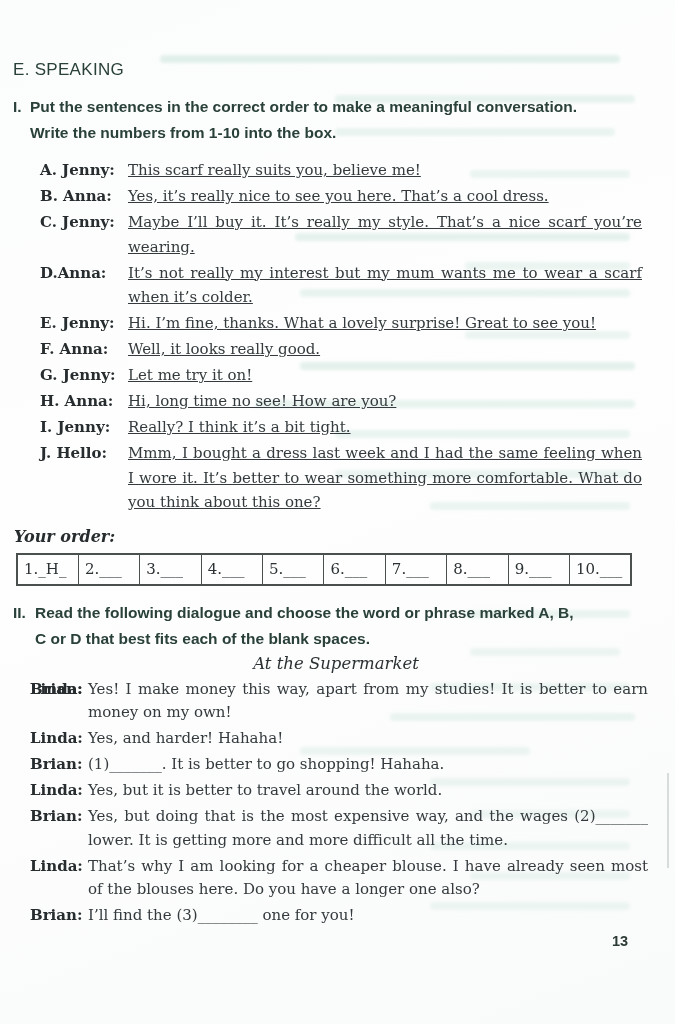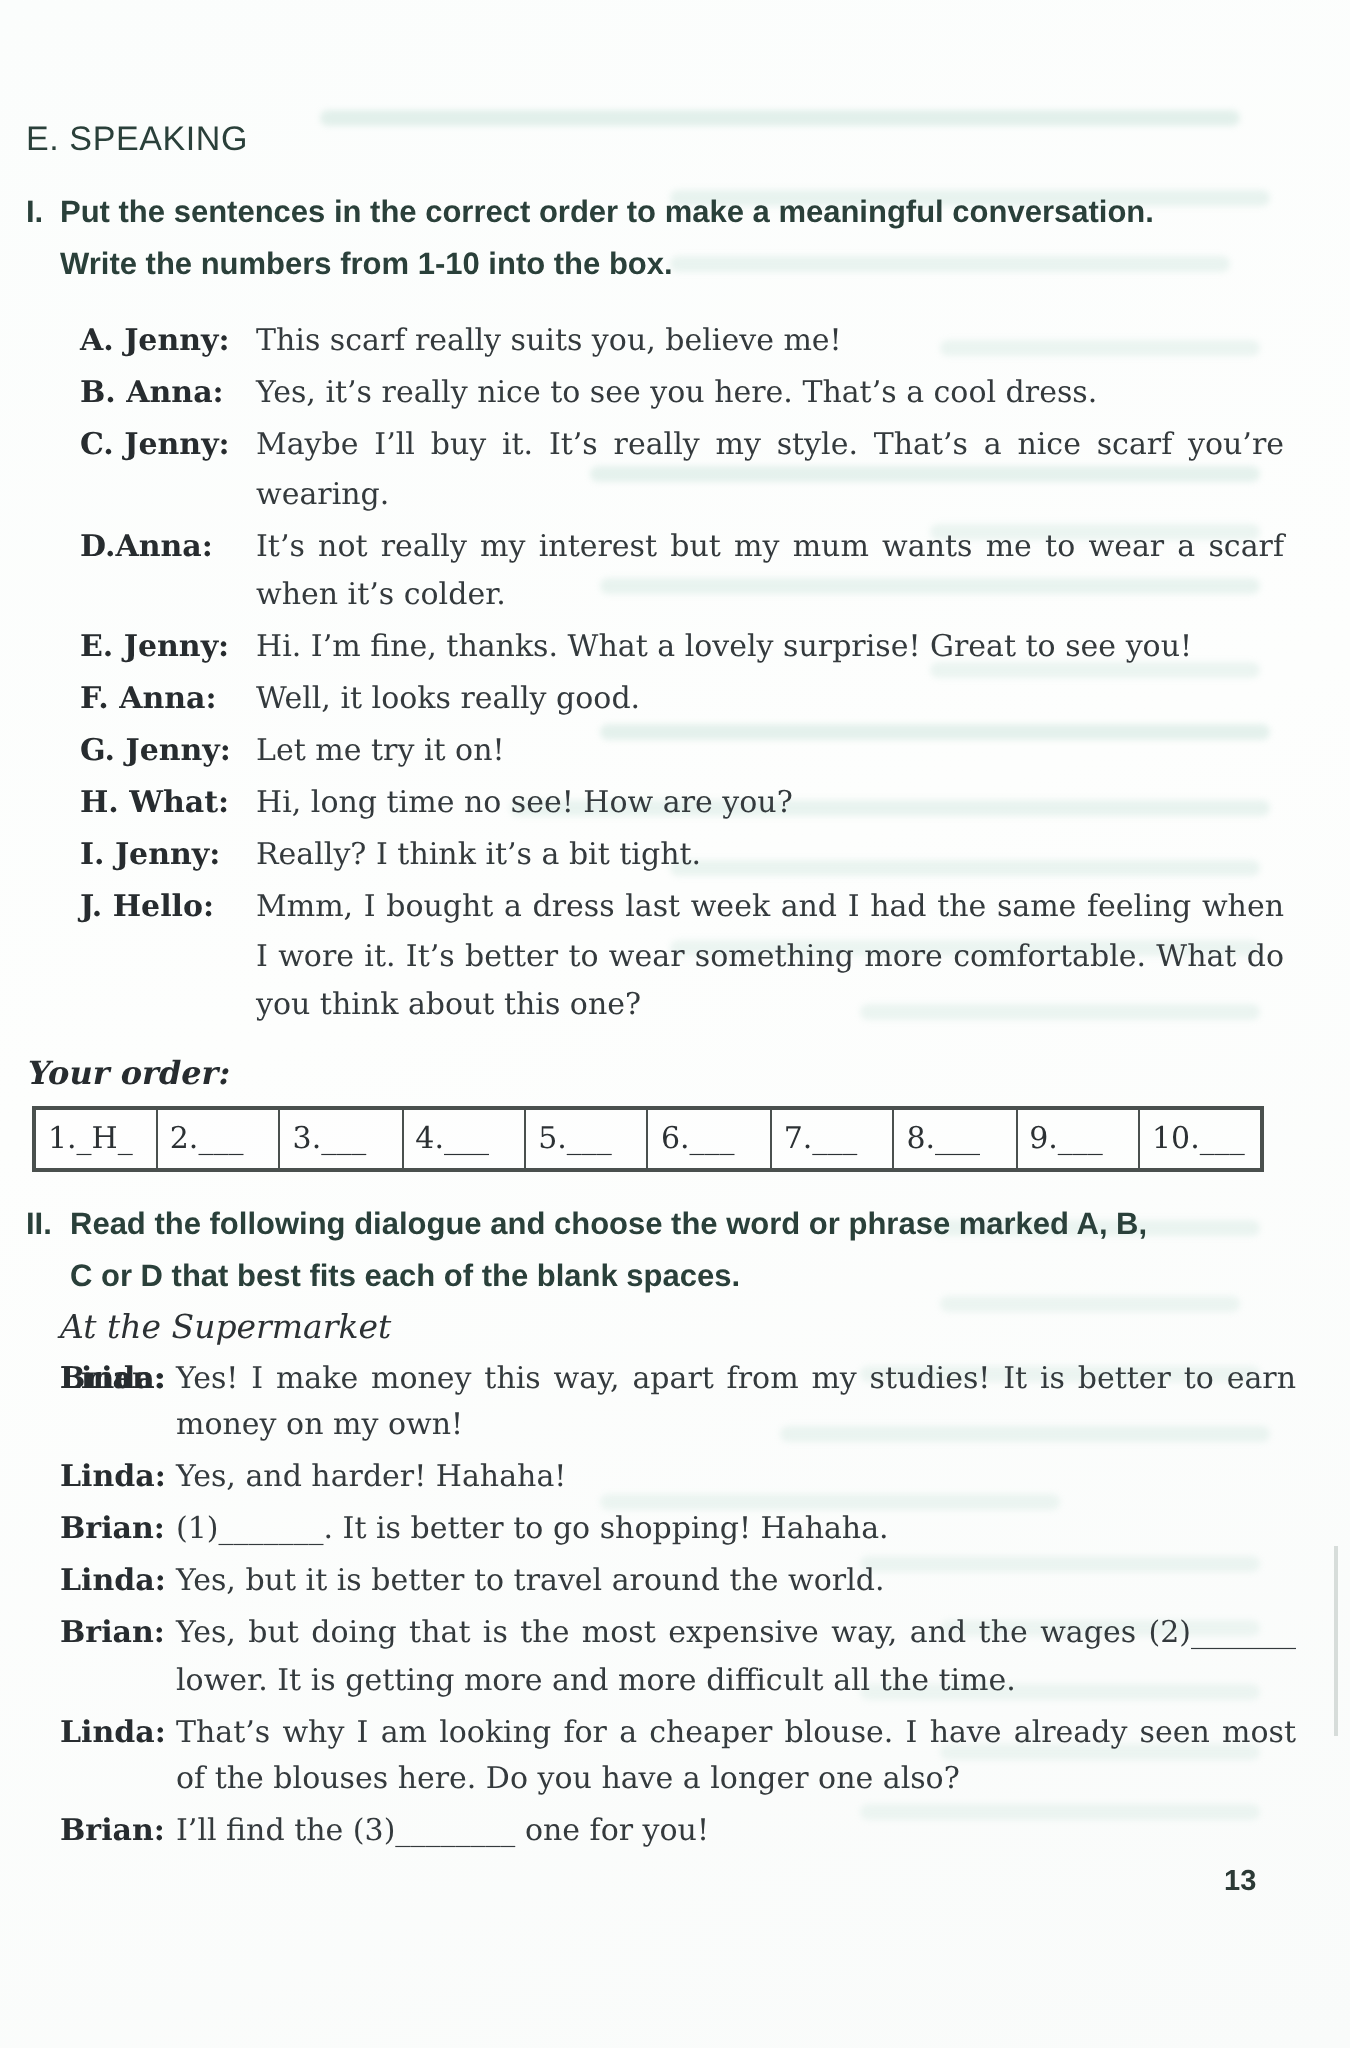--- a/index.html
+++ b/index.html
@@ -29,40 +29,40 @@
     position:relative;margin-left:13px;margin-top:14px;
     font-family:"Liberation Sans",sans-serif;
     font-weight:700;font-size:15.5px;line-height:26px;
     color:var(--heading,#2a403a);
   }
   .ex-head .ex-num{position:absolute;left:0;top:0;}
   .ex-head .ins{padding-left:17px;white-space:nowrap;}
   .ex-head.ex2 .ins{padding-left:22px;}
 
   .conv{margin:12px 0 0 40px;}
-  .conv-item{position:relative;padding-left:88px;margin-bottom:1.5px;}
+  .conv-item{position:relative;padding-left:88px;margin-bottom:1.5px;text-decoration:underline;}
   .conv-speaker{position:absolute;left:0;top:0;font-weight:700;font-size:15px;color:#272c2f;line-height:24.5px;}
   .conv-text{width:514px;font-size:15px;line-height:24.5px;text-align:justify;}
 
   .order-label{
     margin:12px 0 0 14px;
     font-weight:700;font-style:italic;font-size:16px;line-height:20px;color:#272c2f;
   }
   .order-box{
     margin:6px 4px 0 16px;border-collapse:collapse;table-layout:fixed;
     width:616px;background:rgba(255,255,255,.35);
     border:2px solid #4a504e;
   }
   .order-box td{
     border:1.5px solid #4a504e;height:29px;
     font-size:15px;color:#2c3134;padding:0 0 0 6px;vertical-align:middle;
   }
 
   .dlg-title{
-    margin:2px 0 0 30px;width:612px;text-align:left;
+    margin:2px 0 0 30px;width:612px;text-align:center;
     font-style:italic;font-size:16.5px;line-height:20px;color:#2c3134;
   }
   .dlg{margin:4px 0 0 30px;}
   .dlg-row{position:relative;padding-left:58px;margin-bottom:2.5px;}
   .dlg-speaker{position:absolute;left:0;top:0;font-weight:700;font-size:15px;color:#272c2f;line-height:23.5px;}
   .dlg-text{width:560px;font-size:15px;line-height:23.5px;text-align:justify;}
 
   .page-num{
     position:absolute;left:612px;top:933px;z-index:2;
     font-family:"Liberation Sans",sans-serif;font-weight:700;font-size:14.5px;color:#2c3a36;
@@ -133,21 +133,21 @@
       </div>
       <div class="conv-item">
         <span class="conv-speaker">F. Anna:</span>
         <div class="conv-text">Well, it looks really good.</div>
       </div>
       <div class="conv-item">
         <span class="conv-speaker">G. Jenny:</span>
         <div class="conv-text">Let me try it on!</div>
       </div>
       <div class="conv-item">
-        <span class="conv-speaker">H. What:</span>
+        <span class="conv-speaker">H. Anna:</span>
         <div class="conv-text">Hi, long time no see! How are you?</div>
       </div>
       <div class="conv-item">
         <span class="conv-speaker">I. Jenny:</span>
         <div class="conv-text">Really? I think it’s a bit tight.</div>
       </div>
       <div class="conv-item">
         <span class="conv-speaker">J. Hello:</span>
         <div class="conv-text">Mmm, I bought a dress last week and I had the same feeling when I wore it. It’s better to wear something more comfortable. What do you think about this one?</div>
       </div>

